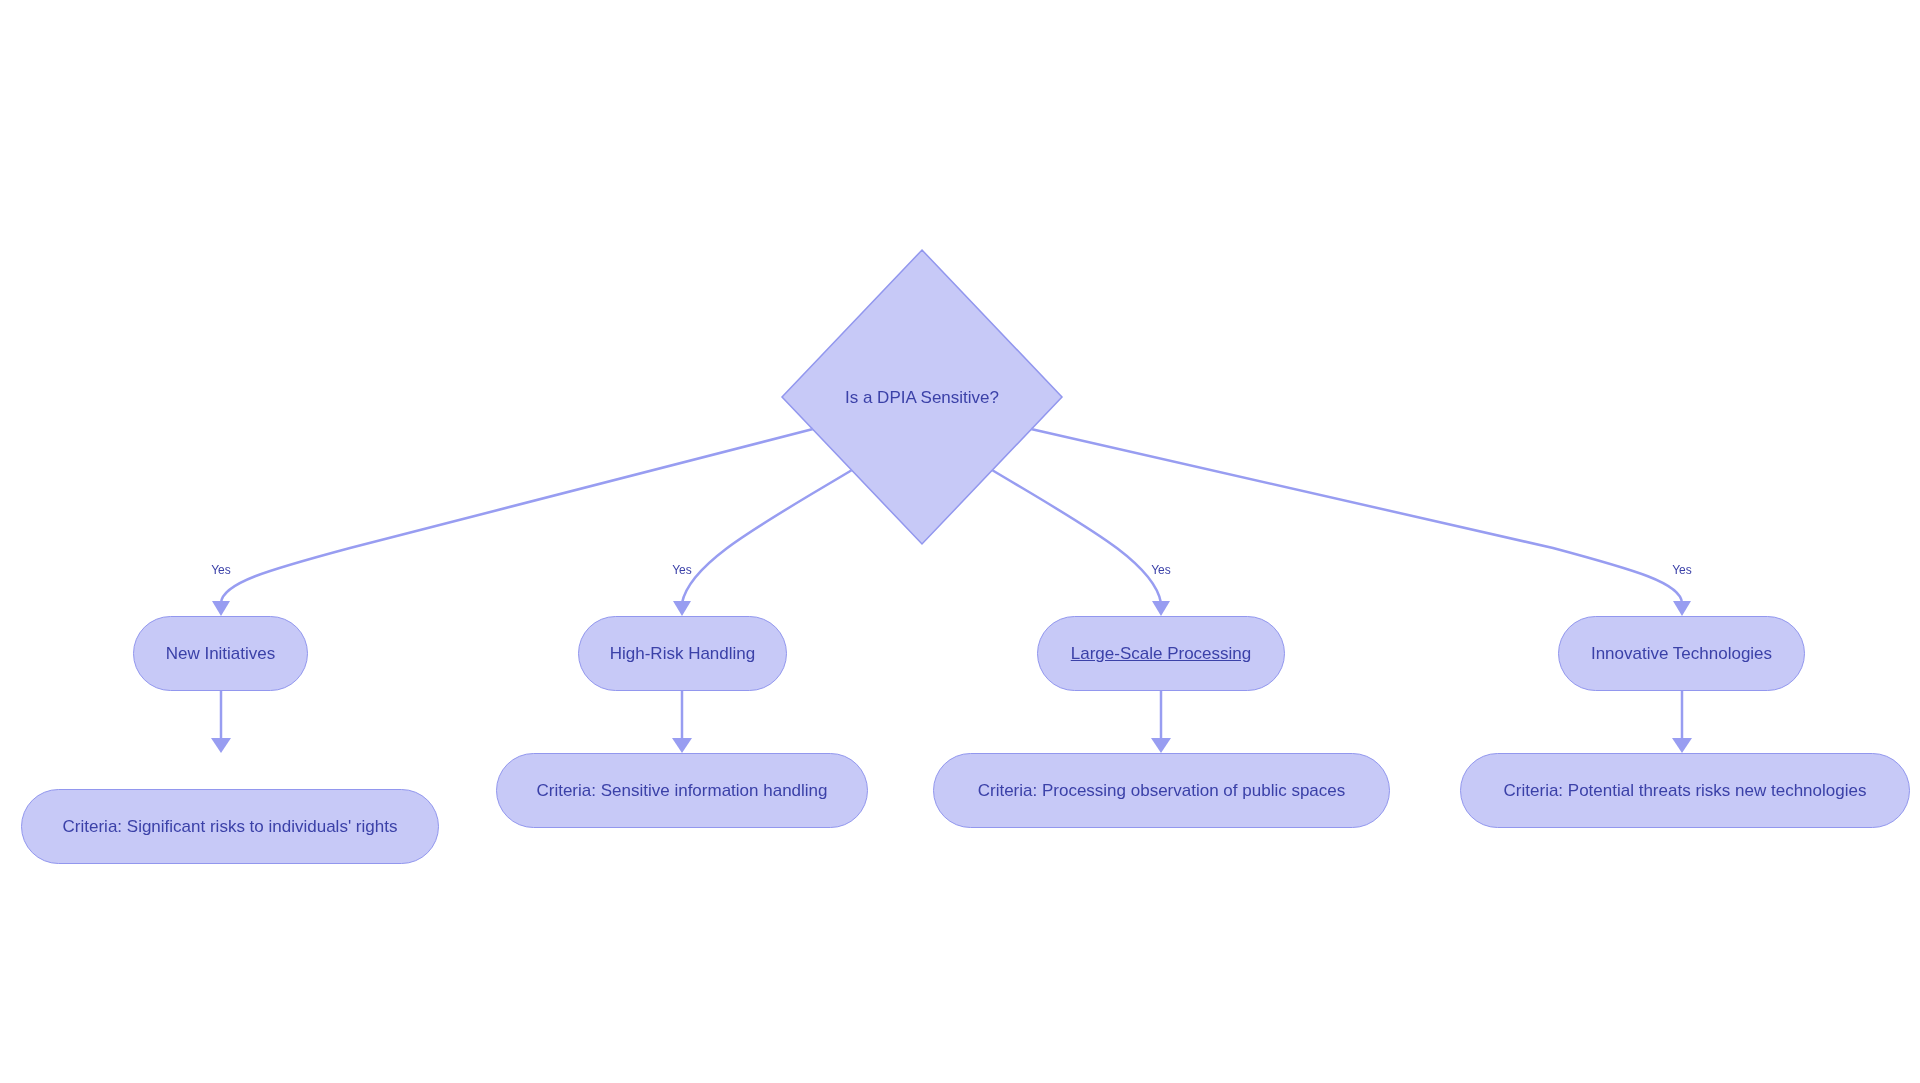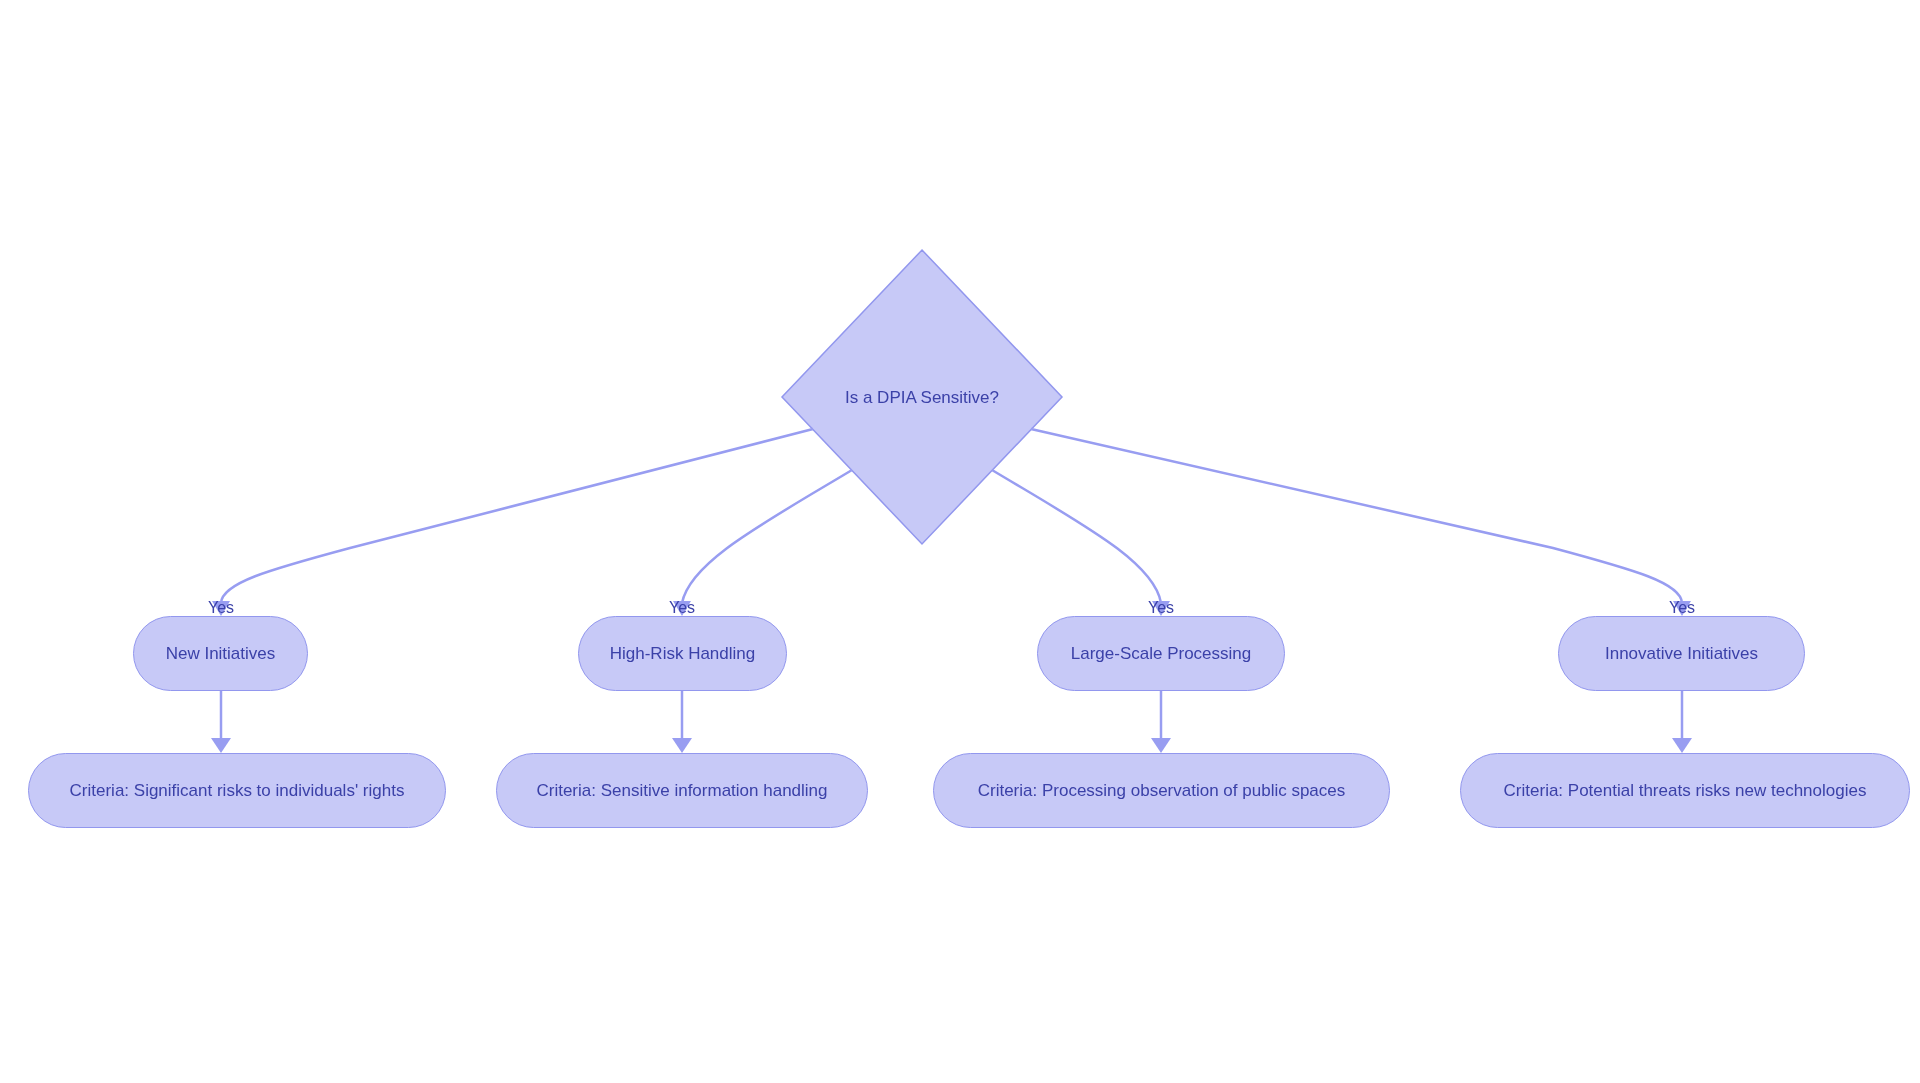--- a/index.html
+++ b/index.html
@@ -71,24 +71,23 @@
     display: flex;
     align-items: center;
     justify-content: center;
     white-space: nowrap;
   }
   .yes-label {
     position: absolute;
     top: 563px;
     width: 60px;
     color: var(--text);
-    font-size: 16px;
+    font-size: 12px;
     text-align: center;
     white-space: nowrap;
-    margin-top: 36px;
   }
   .diamond-label {
     position: absolute;
     left: 772px;
     top: 388px;
     width: 300px;
     white-space: nowrap;
   }
 </style>
 </head>
@@ -127,28 +126,28 @@
   <div class="yes-label" style="left:652px;">Yes</div>
   <div class="yes-label" style="left:1131px;">Yes</div>
   <div class="yes-label" style="left:1652px;">Yes</div>
 
   <div class="pill" style="left:133px; width:175px;">
     <span>New Initiatives</span>
   </div>
   <div class="pill" style="left:578px; width:209px;">
     <span>High-Risk Handling</span>
   </div>
-  <div class="pill" style="left:1037px; width:248px;">
+  <div class="pill" style="left:1037px; width:248px;text-decoration:underline;">
     <span>Large-Scale Processing</span>
   </div>
   <div class="pill" style="left:1558px; width:247px;">
-    <span>Innovative Initiatives</span>
+    <span>Innovative Technologies</span>
   </div>
 
-  <div class="criteria" style="left:28px; width:418px;">
+  <div class="criteria" style="left:21px; width:418px;margin-top:36px;">
     <span>Criteria: Significant risks to individuals' rights</span>
   </div>
   <div class="criteria" style="left:496px; width:372px;">
     <span>Criteria: Sensitive information handling</span>
   </div>
   <div class="criteria" style="left:933px; width:457px;">
     <span>Criteria: Processing observation of public spaces</span>
   </div>
   <div class="criteria" style="left:1460px; width:450px;">
     <span>Criteria: Potential threats risks new technologies</span>

